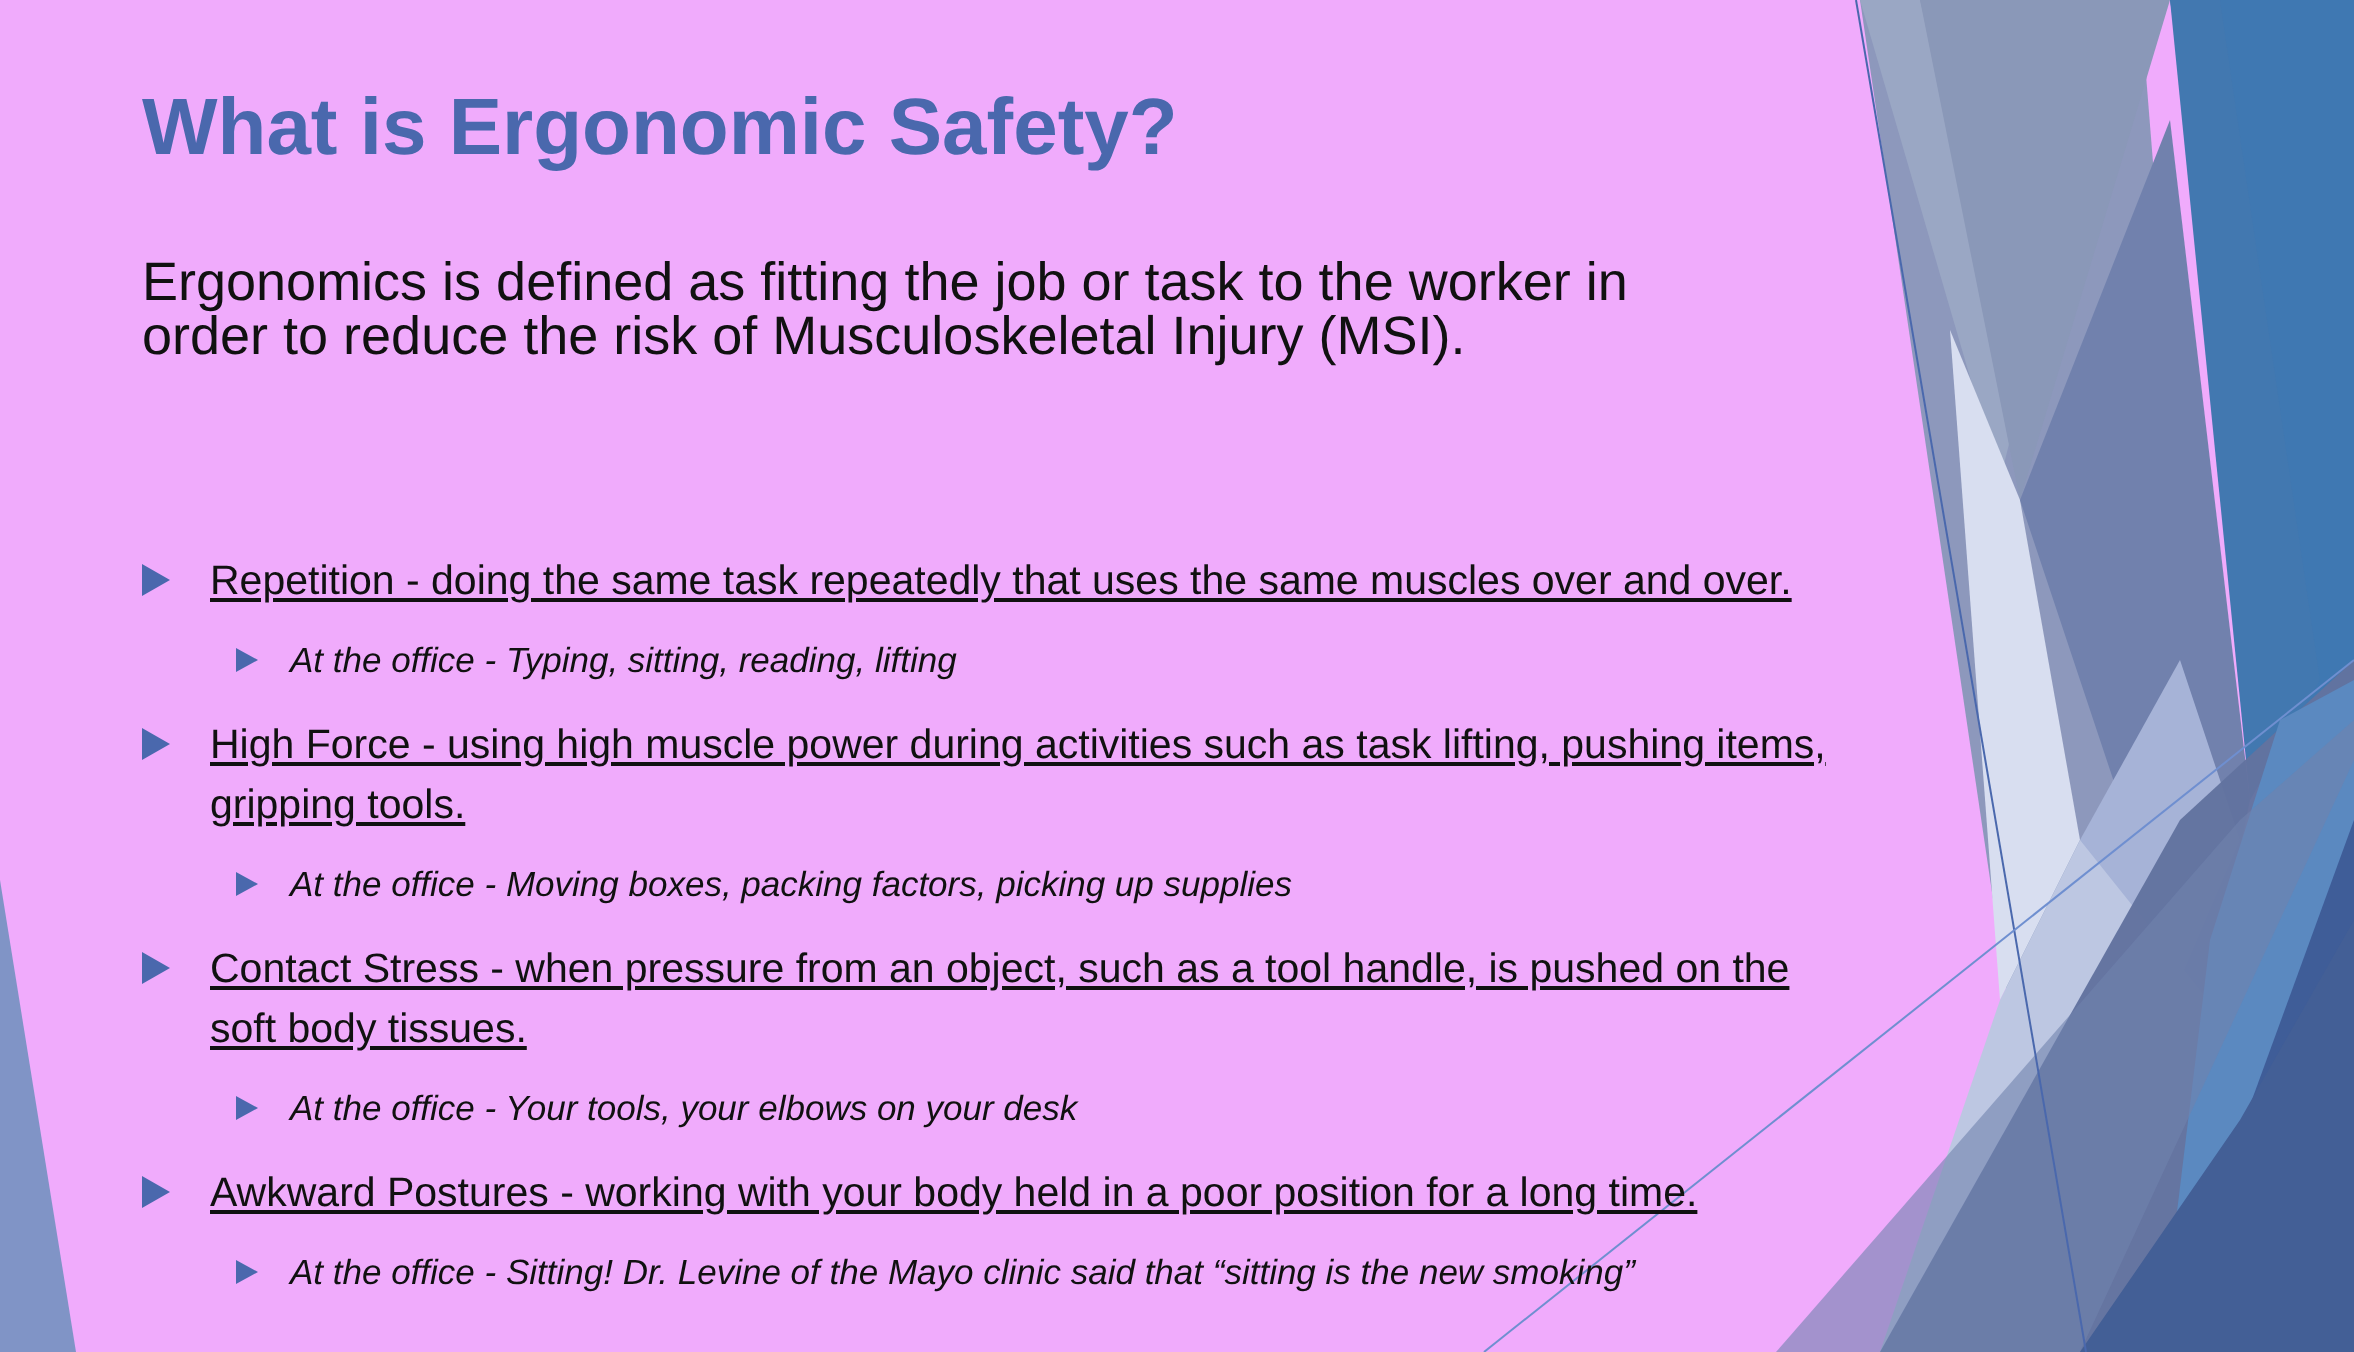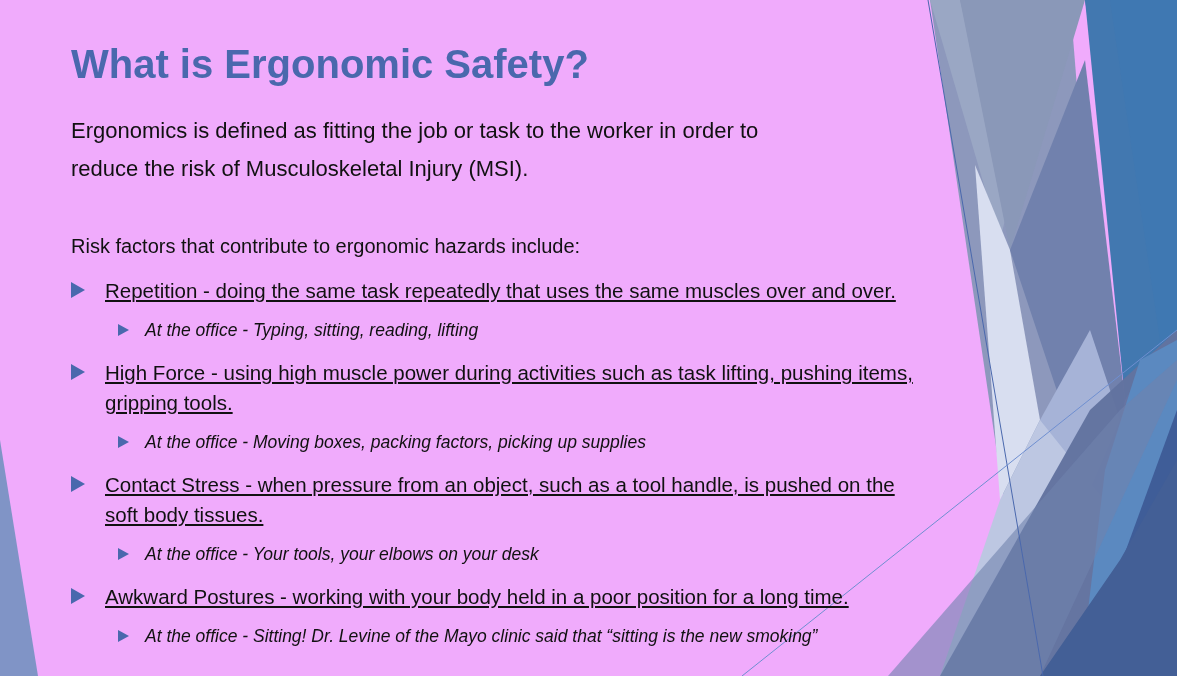--- a/index.html
+++ b/index.html
@@ -1,20 +1,20 @@
 <!DOCTYPE html>
 <html><head>
 <meta charset="utf-8">
 <style>
   html, body { margin: 0; padding: 0; }
   body { width: 1177px; height: 676px; overflow: hidden; background: #ffffff; position: relative; font-family: "Liberation Sans", "DejaVu Sans", sans-serif; }
   .slide { position: absolute; left: 0; top: 0; width: 1177px; height: 676px; background: #f0abfc; overflow: hidden; }
   svg.deco { position: absolute; left: 0; top: 0; width: 1177px; height: 676px; }
   .title { position: absolute; left: 71px; top: 42px; font-size: 40px; font-weight: bold; color: #4a68ad; letter-spacing: 0px; white-space: nowrap; }
-  .definition { position: absolute; left: 71px; top: 112px; width: 760px; font-size: 22px; line-height: 38px; color: #111111; }
+  .definition { position: absolute; left: 71px; top: 128px; width: 760px; font-size: 27px; line-height: 27px; color: #111111; }
   .intro { position: absolute; left: 71px; top: 235px; font-size: 20px; color: #111111; white-space: nowrap; }
   .item { position: absolute; left: 71px; width: 840px; }
   .bullet { position: absolute; left: 0; top: 6px; width: 0; height: 0; border-top: 8px solid transparent; border-bottom: 8px solid transparent; border-left: 14px solid #4a68ad; }
   .bullet.sub { border-top-width: 6px; border-bottom-width: 6px; border-left-width: 11px; top: 6px; }
   .l1 { position: absolute; left: 34px; top: 0; width: 810px; font-size: 20.5px; line-height: 30px; color: #111111; text-decoration: underline; }
   .l2 { position: absolute; left: 74px; top: 0; width: 780px; font-size: 17.5px; line-height: 24px; color: #111111; white-space: nowrap; font-style: italic; }
 </style>
 </head>
 <body>
 
@@ -40,21 +40,20 @@
     <polygon points="1040,676 1120,560 1177,460 1177,676" fill="#435f96"></polygon>
 
     <line x1="928" y1="0" x2="1043" y2="676" stroke="#4a68ad" stroke-width="1"></line>
     <line x1="742" y1="676" x2="1177" y2="330" stroke="#6f8fd0" stroke-width="1"></line>
   </svg>
 
   <div class="title">What is Ergonomic Safety?</div>
 
   <div class="definition">Ergonomics is defined as fitting the job or task to the worker in order to reduce the risk of Musculoskeletal Injury (MSI).</div>
 
-  <div class="intro">Risk factors that contribute to ergonomic hazards include:</div>
 
   <div class="item" style="top:276px;">
     <span class="bullet"></span>
     <div class="l1">Repetition - doing the same task repeatedly that uses the same muscles over and over.</div>
   </div>
   <div class="item" style="top:318px;">
     <span class="bullet sub" style="left:47px;"></span>
     <div class="l2">At the office - Typing, sitting, reading, lifting</div>
   </div>
 

